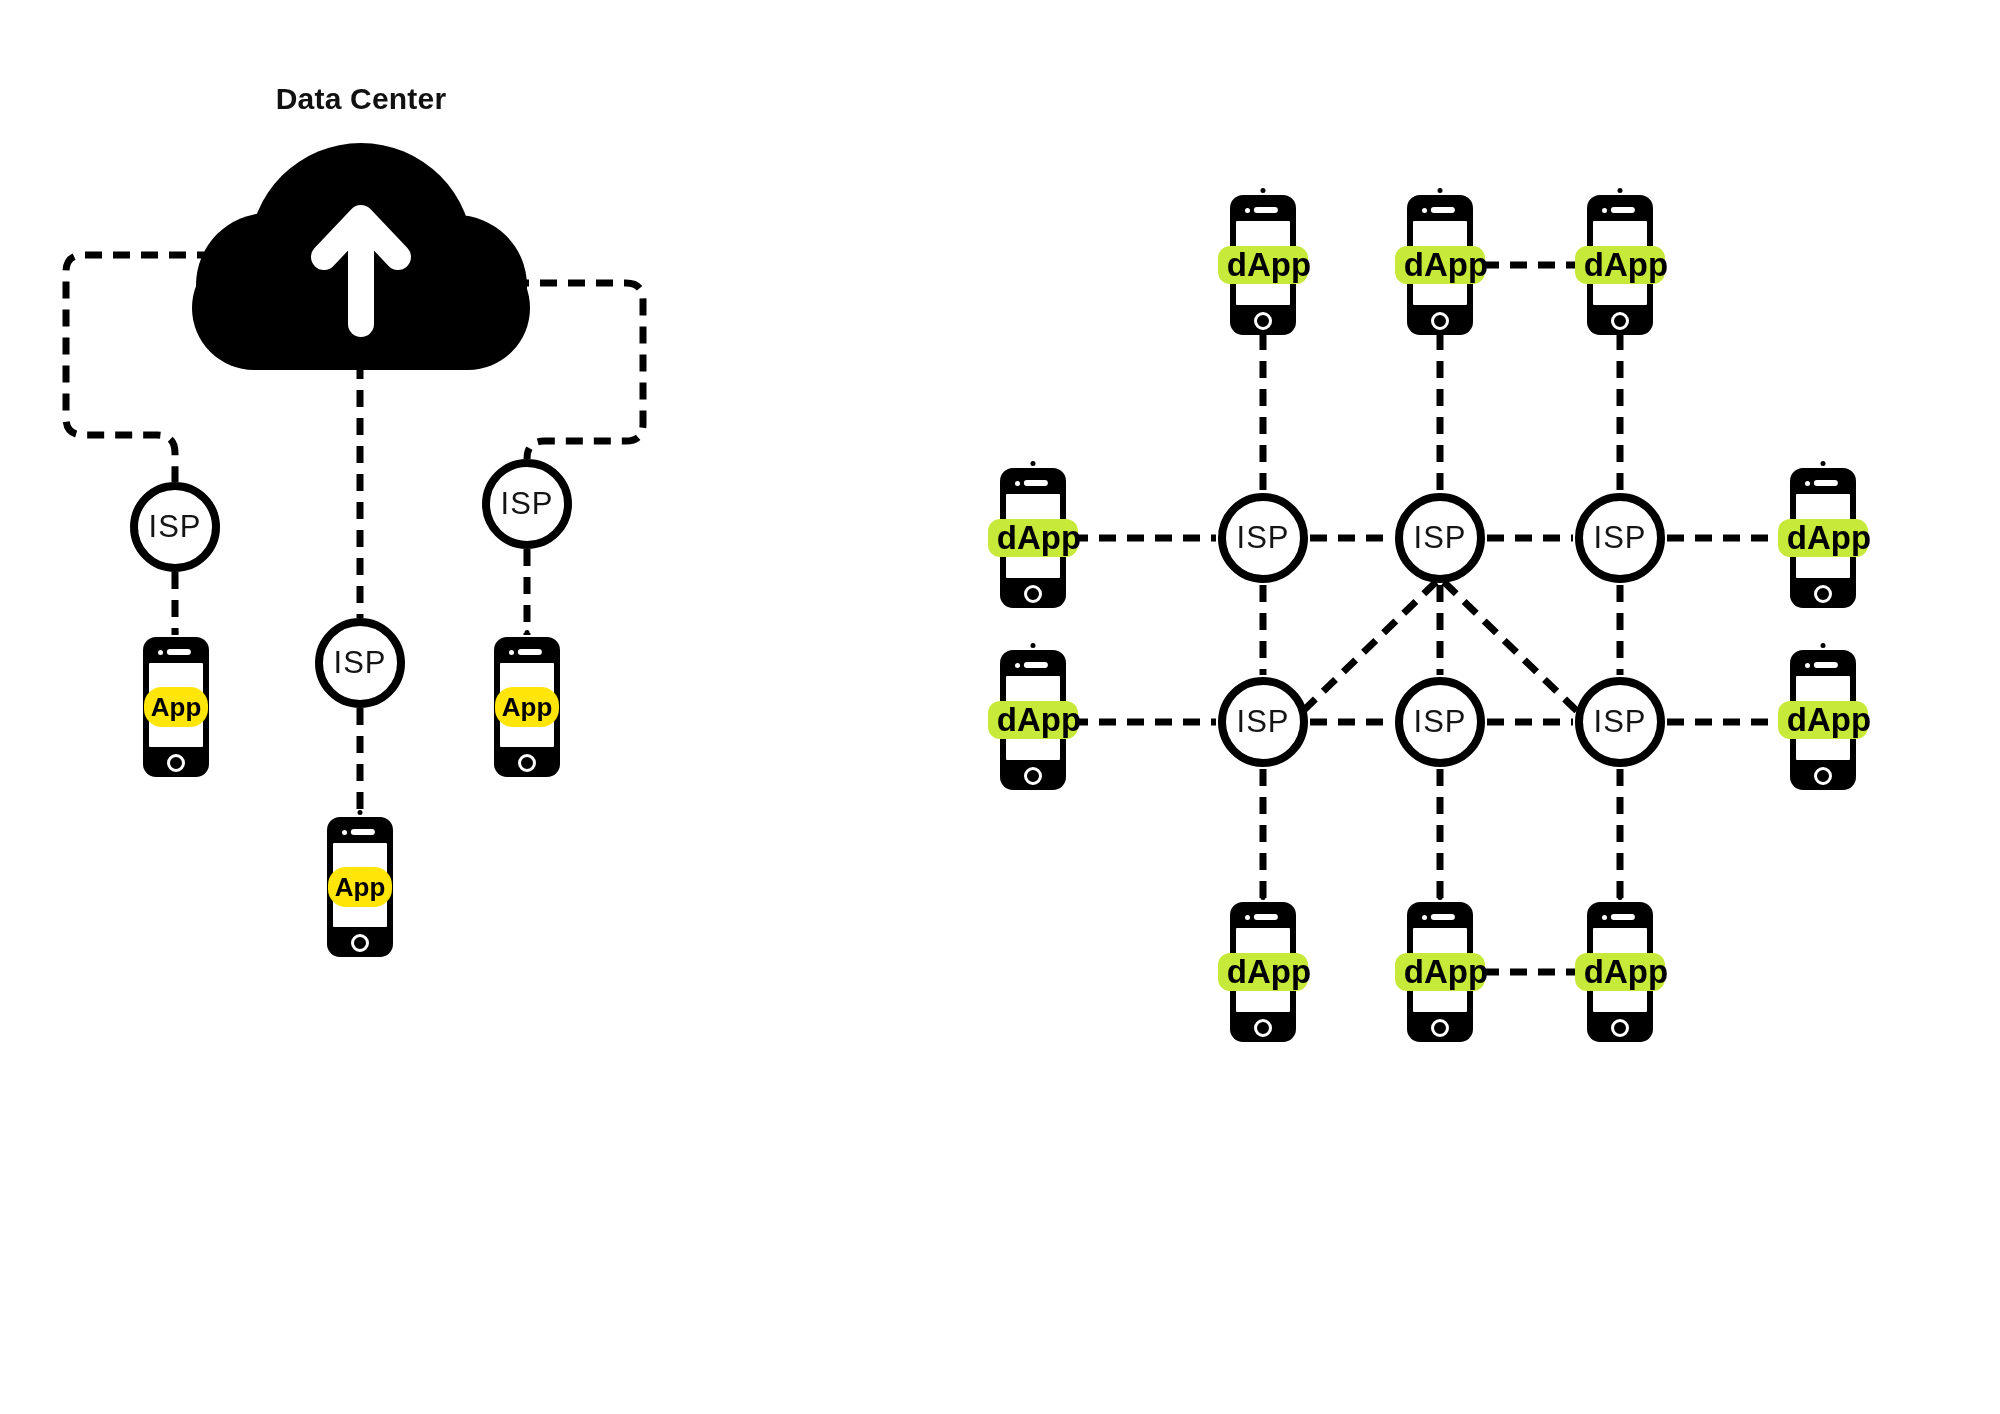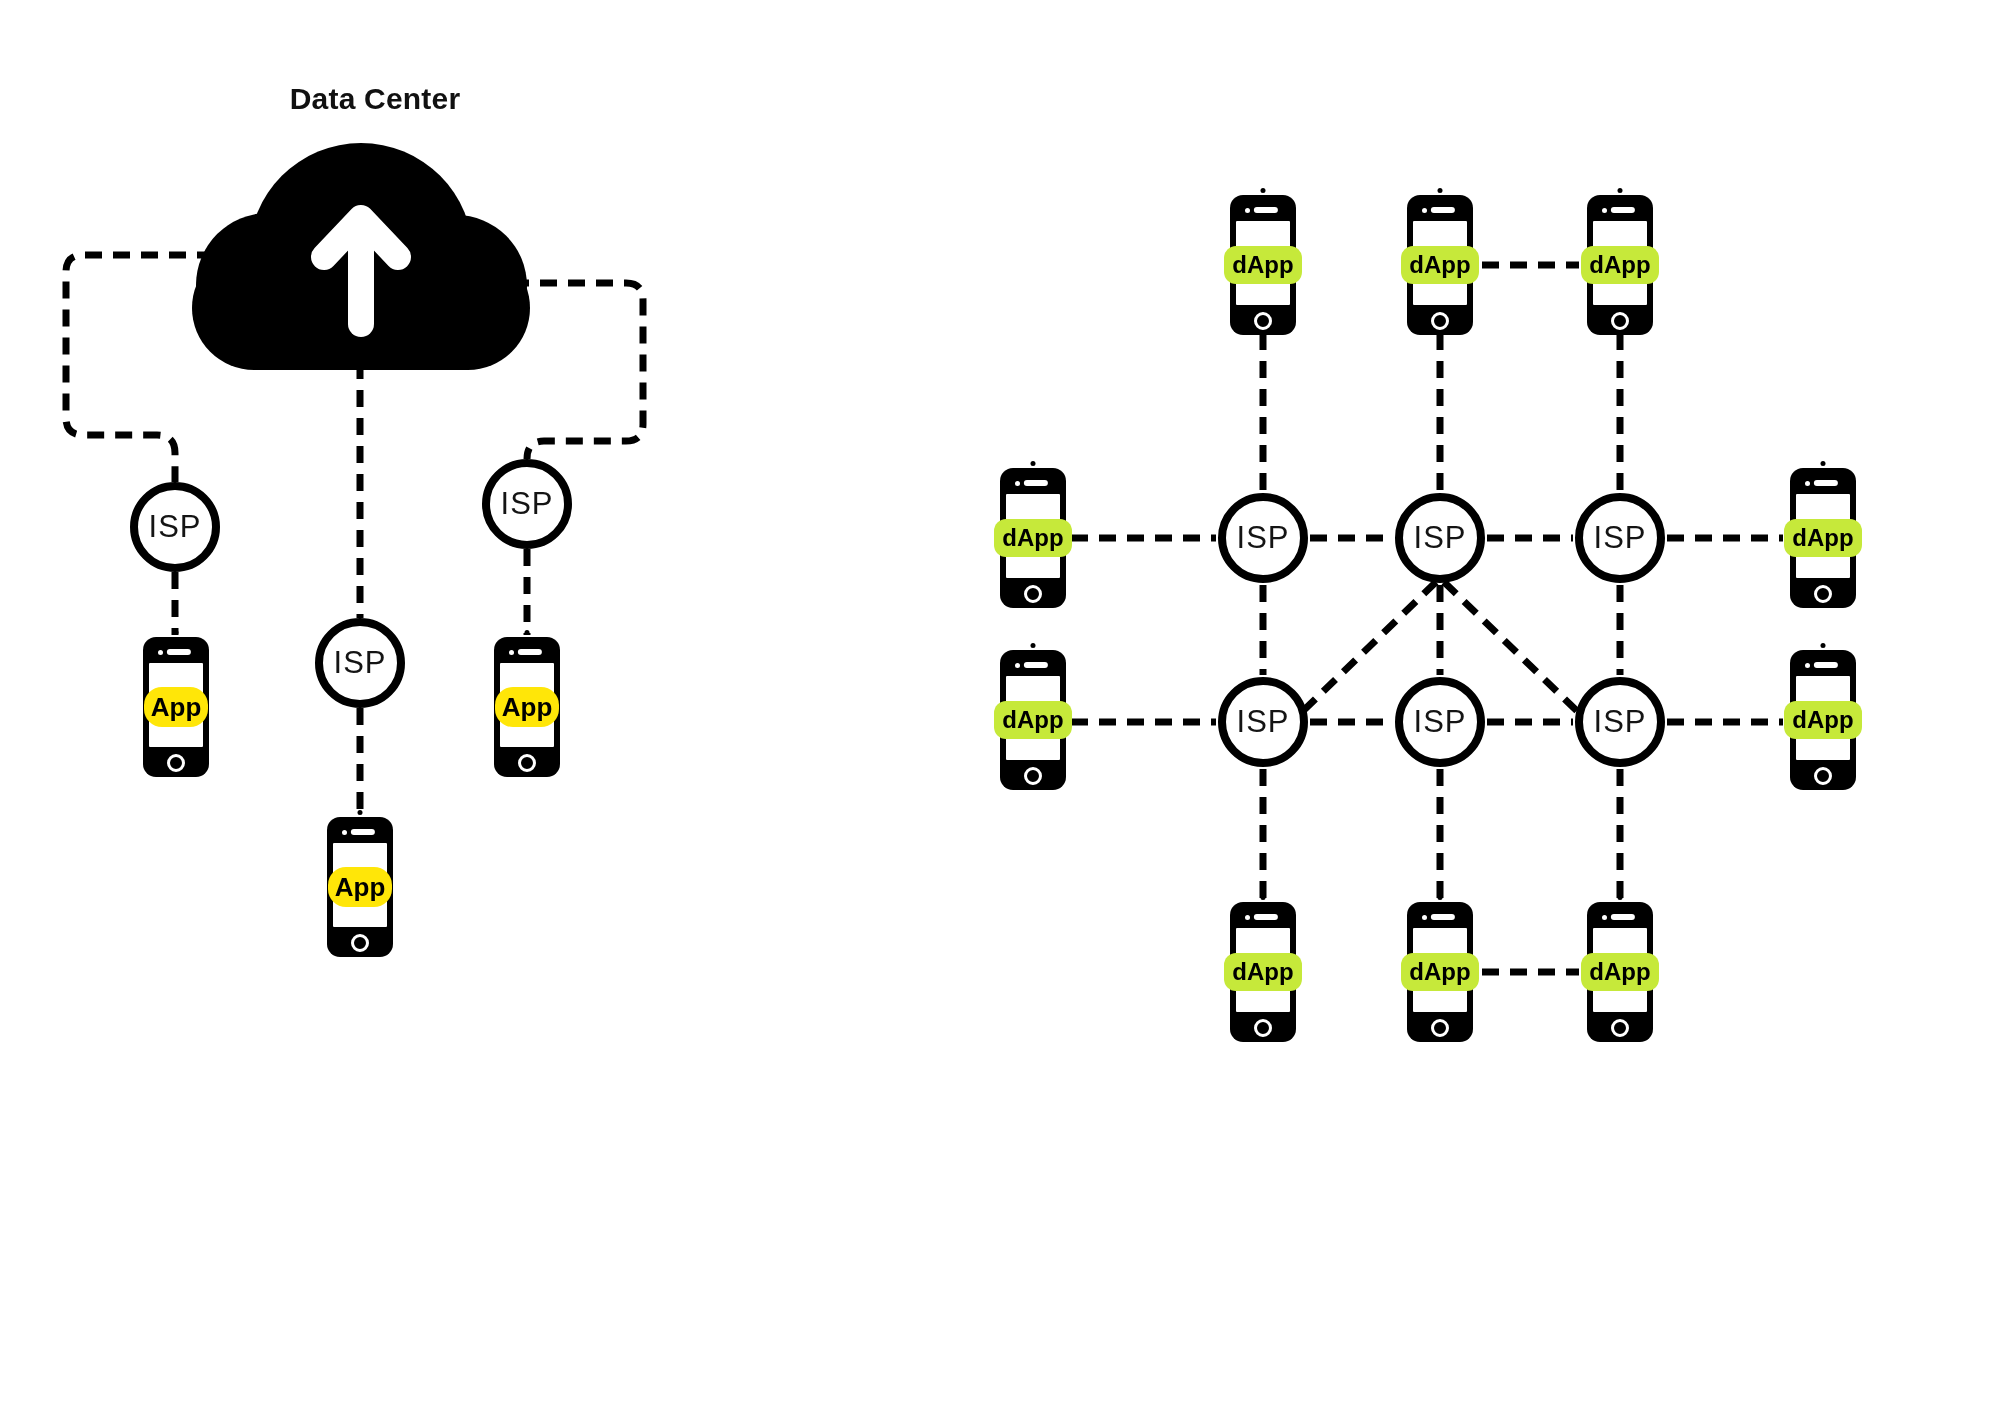--- a/index.html
+++ b/index.html
@@ -31,21 +31,21 @@
   .phone .home{
     position:absolute;bottom:5px;left:50%;transform:translateX(-50%);
     width:18px;height:18px;box-sizing:border-box;border:3px solid #fff;border-radius:50%;background:var(--ink);
   }
   .badge{
     position:absolute;z-index:3;top:50%;left:50%;transform:translate(-50%,-50%);
     display:flex;align-items:center;justify-content:center;
     font-weight:700;color:#000;white-space:nowrap;
   }
   .badge.app{width:64px;height:40px;border-radius:18px;background:var(--yellow);font-size:26px;}
-  .badge.dapp{width:78px;height:38px;border-radius:12px;background:var(--lime);font-size:24px;}
+  .badge.dapp{width:78px;height:38px;border-radius:12px;background:var(--lime);font-size:33px;padding-left:12px;}
 </style>
 </head>
 <body>
 
 <div id="canvas" style="--ink: #000000; --yellow: #FFE608; --lime: #C6E93A;">
 
   <svg id="wires" width="2000" height="1414" viewBox="0 0 2000 1414">
 
     <path class="wire" d="M214 255 H83 Q66 255 66 272 V418 Q66 435 83 435 H157 Q175 435 175 453 V482"></path>
     <path class="wire" d="M360 362 V618"></path>
@@ -85,21 +85,21 @@
     <g>
       <circle cx="361" cy="255" r="112" fill="#000"></circle>
       <circle cx="268" cy="285" r="72" fill="#000"></circle>
       <circle cx="456" cy="286" r="71" fill="#000"></circle>
       <rect x="192" y="246" width="338" height="124" rx="62" fill="#000"></rect>
       <path d="M361 324 V232" stroke="#fff" stroke-width="26" stroke-linecap="round" fill="none"></path>
       <path d="M324 257 L361 218 L398 257" stroke="#fff" stroke-width="26" stroke-linecap="round" stroke-linejoin="round" fill="none"></path>
     </g>
   </svg>
 
-  <div class="title" style="left:200px;top:82px">Data Center</div>
+  <div class="title" style="left:186px;top:82px">Data Center</div>
 
   <div class="isp" style="left:130px;top:482px">
     <span>ISP</span>
   </div>
   <div class="isp" style="left:315px;top:618px">
     <span>ISP</span>
   </div>
   <div class="isp" style="left:482px;top:459px">
     <span>ISP</span>
   </div>

